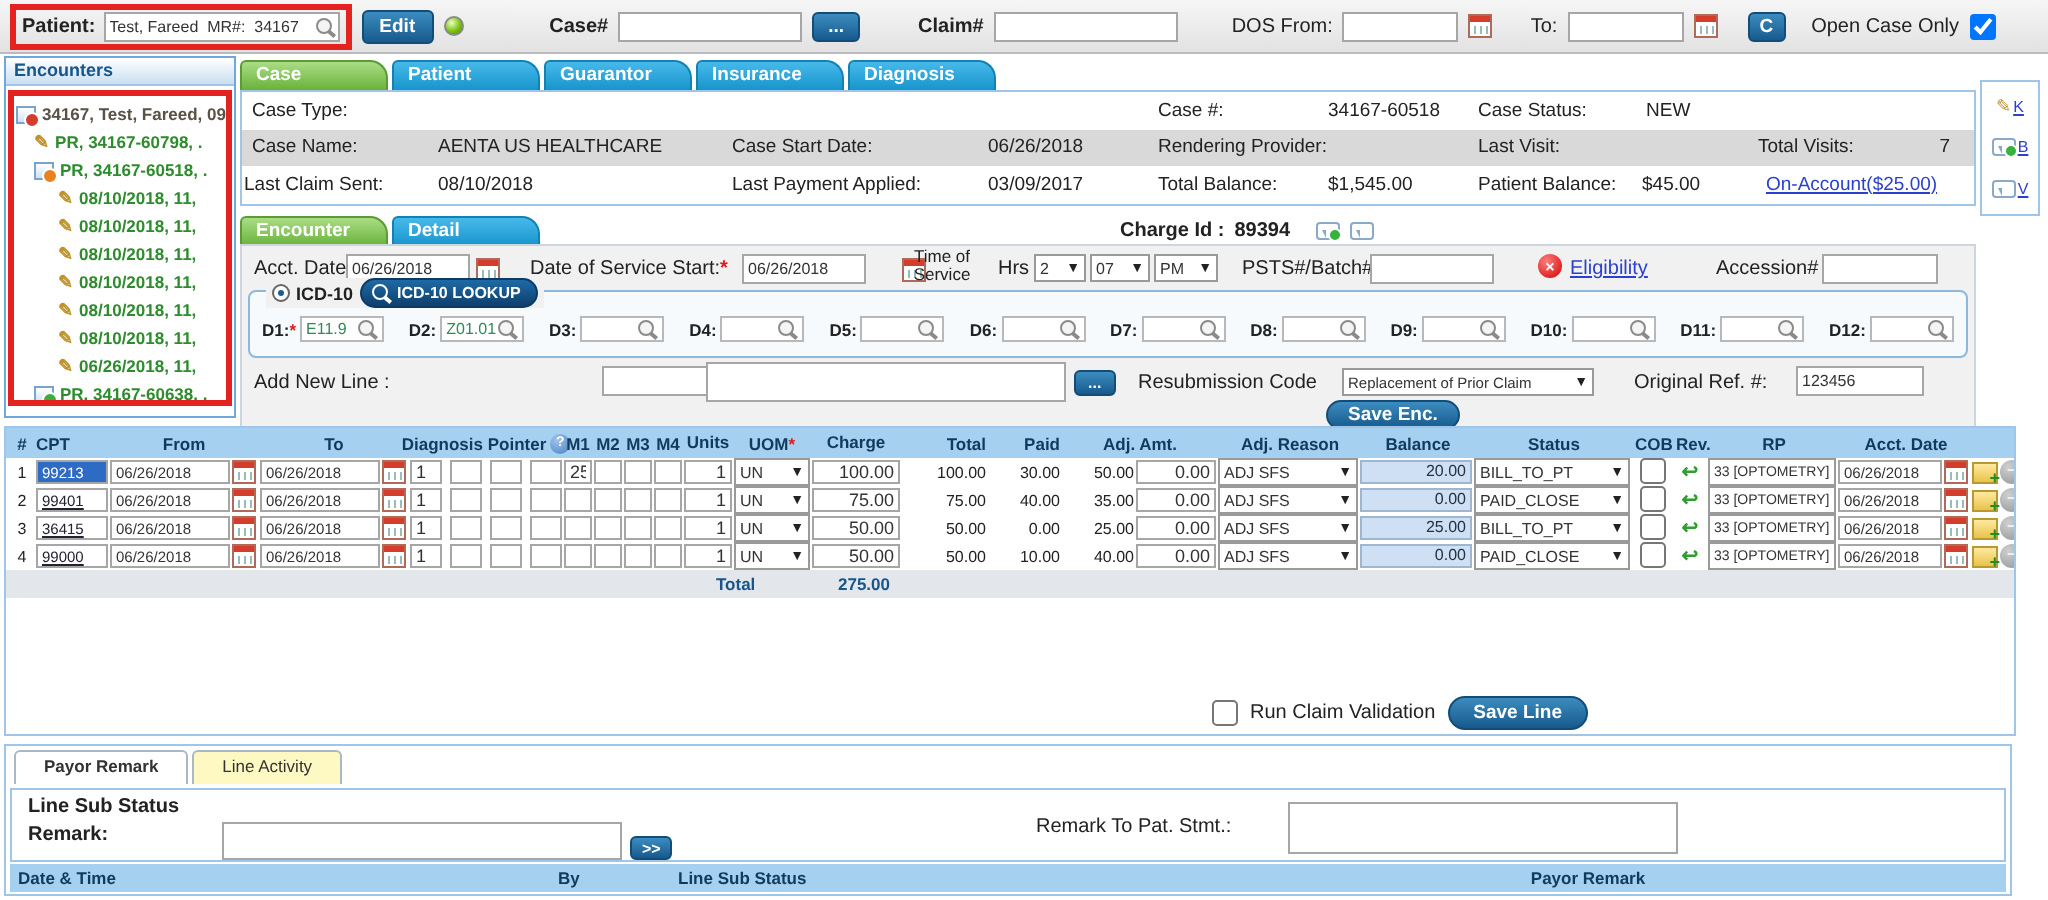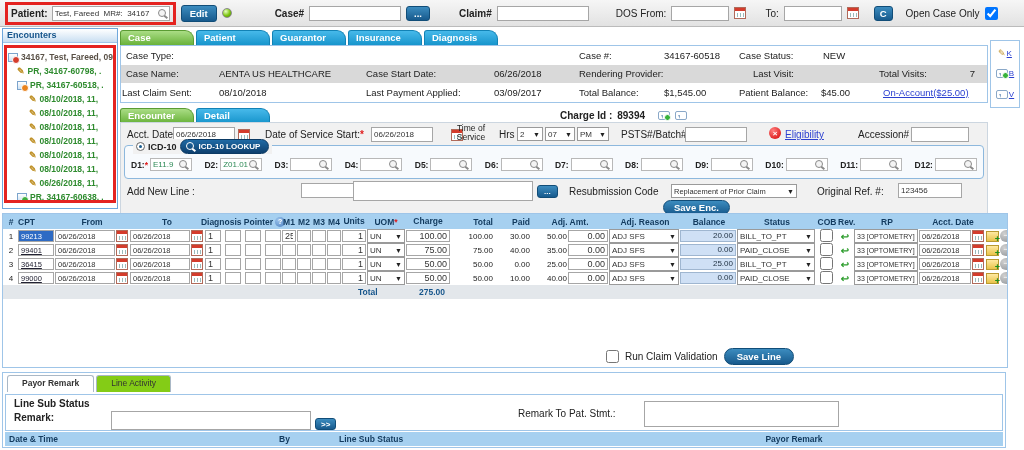--- a/index.html
+++ b/index.html
@@ -101,21 +101,21 @@
 .w-rp{width:64px;flex:none;}
 .cpt-sel{background:#2e6bc4;color:#fff;}
 .cpt-link{text-decoration:underline;color:#223;}
 .act-add{width:13px;height:11px;background:linear-gradient(#ffe9a0,#e8c34a);border:1px solid #b99a30;position:relative;flex:none;cursor:pointer;}
 .act-add::after{content:"+";position:absolute;right:-2px;bottom:-3px;color:#1e8e1e;font-size:9px;font-weight:bold;}
 .act-del{width:12px;height:12px;border-radius:50%;background:radial-gradient(circle at 35% 30%,#cfcfcf,#8f9499);color:#fff;font-size:9px;line-height:11px;text-align:center;flex:none;cursor:pointer;}
 .blue-num{color:#17568c;font-weight:bold;}
 
 .remarks{left:2px;top:372px;width:1004px;height:76px;border:1px solid #9fc5e8;background:#fff;}
 .rtabs{display:flex;gap:2px;padding:2px 4px 0;height:19px;}
-.rtab{border:1px solid #aab8c6;border-bottom:none;border-radius:3px 3px 0 0;padding:2px 14px;font-size:8.5px;background:#84cc16;color:#333;cursor:pointer;}
+.rtab{border:1px solid #aab8c6;border-bottom:none;border-radius:3px 3px 0 0;padding:2px 14px;font-size:8.5px;background:#fef9c3;color:#333;cursor:pointer;}
 .rtab.active{background:#fff;font-weight:bold;}
 .rinner{position:absolute;left:2px;top:21px;width:998px;height:37px;border:1px solid #9fc5e8;background:#fff;}
 .rhist{position:absolute;left:2px;top:59px;width:998px;height:14px;background:#a6d0f0;display:flex;align-items:center;font-size:8.5px;font-weight:bold;color:#123a5e;padding:0 4px;}
 </style>
 </head>
 <body>
 
 <div class="abs topbar">
   <div class="redbox pt-box">
     <span class="lbl b">Patient:</span>
@@ -208,21 +208,21 @@
     <span class="ci" style="left:543px;">34167-60518</span>
     <span class="ci" style="left:618px;">Case Status:</span>
     <span class="ci" style="left:702px;">NEW</span>
   </div>
   <div class="ci-row alt">
     <span class="ci" style="left:5px;">Case Name:</span>
     <span class="ci" style="left:98px;">AENTA US HEALTHCARE</span>
     <span class="ci" style="left:245px;">Case Start Date:</span>
     <span class="ci" style="left:373px;">06/26/2018</span>
     <span class="ci" style="left:458px;">Rendering Provider:</span>
-    <span class="ci" style="left:632px;">Last Visit:</span>
+    <span class="ci" style="left:618px;">Last Visit:</span>
     <span class="ci" style="left:758px;">Total Visits:</span>
     <span class="ci" style="right:12px;">7</span>
   </div>
   <div class="ci-row">
     <span class="ci" style="left:1px;">Last Claim Sent:</span>
     <span class="ci" style="left:98px;">08/10/2018</span>
     <span class="ci" style="left:245px;">Last Payment Applied:</span>
     <span class="ci" style="left:373px;">03/09/2017</span>
     <span class="ci" style="left:458px;">Total Balance:</span>
     <span class="ci" style="left:543px;">$1,545.00</span>

